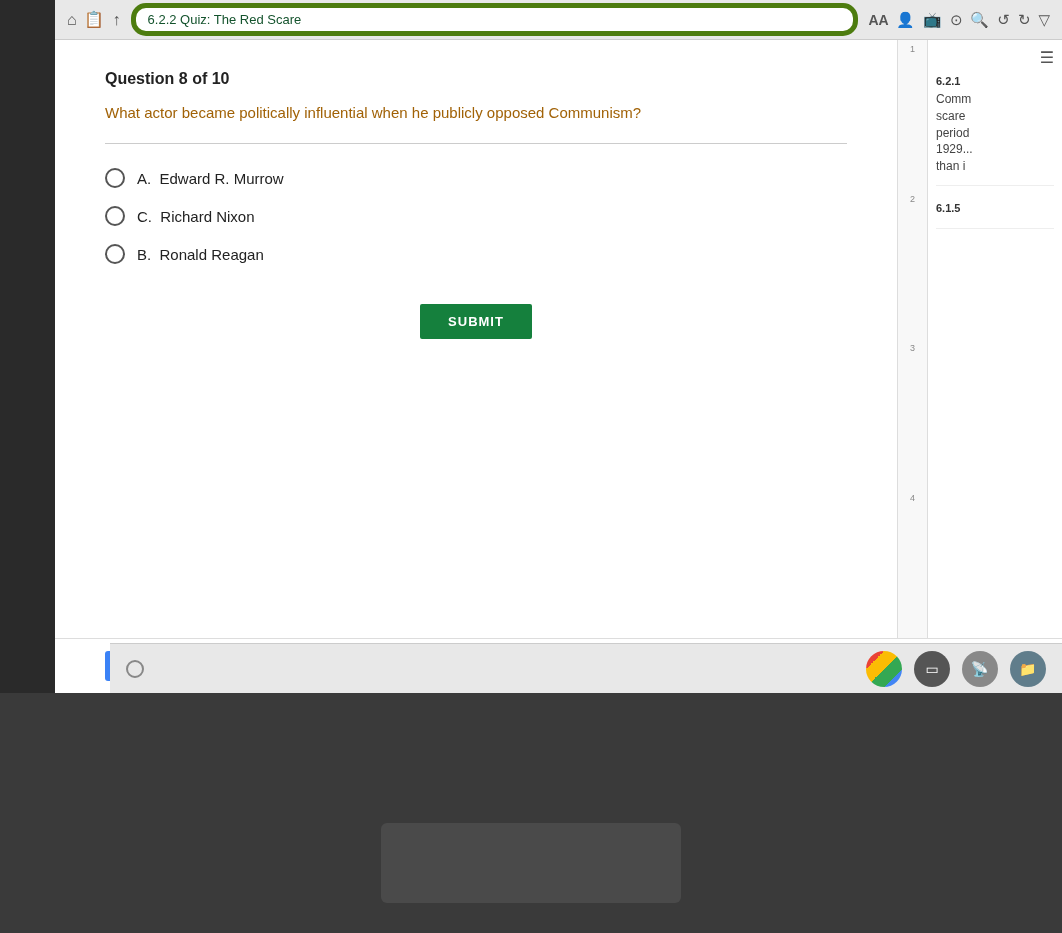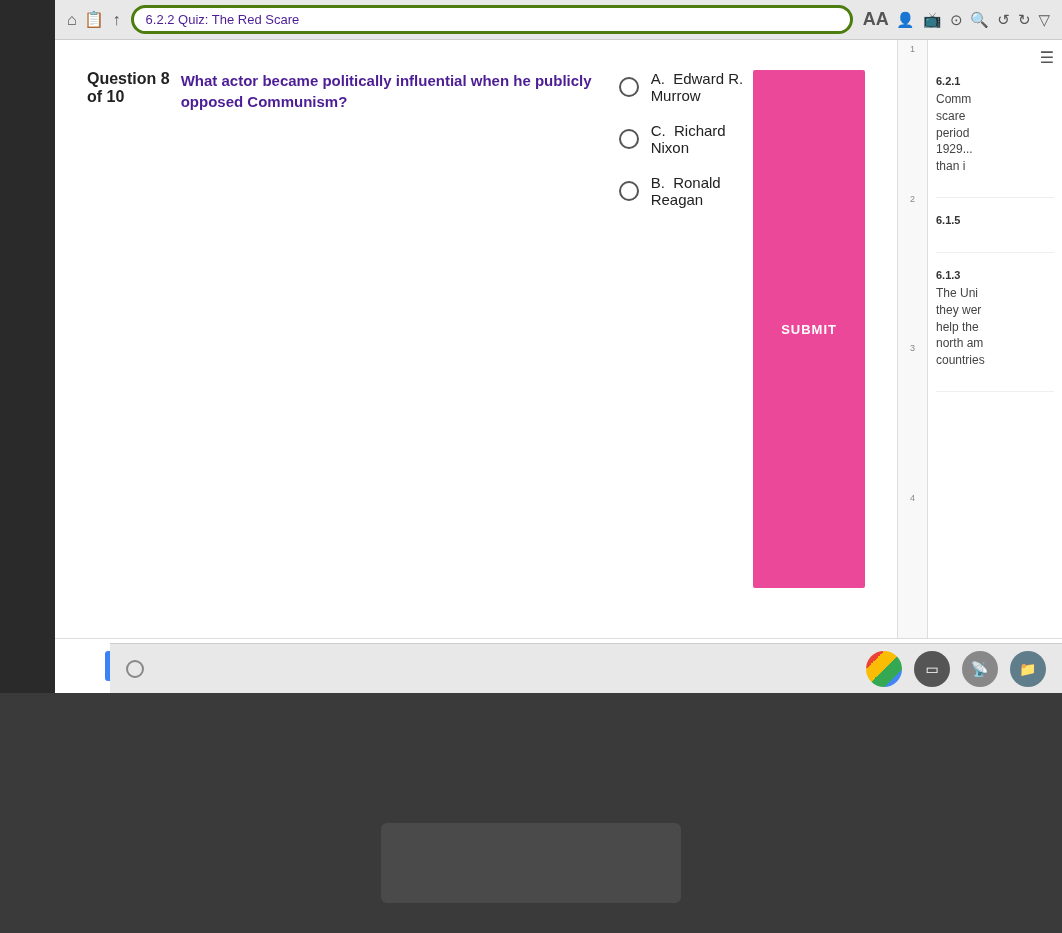--- a/index.html
+++ b/index.html
@@ -54,25 +54,25 @@
 
     .nav-icon {
       font-size: 16px;
       color: #555;
       cursor: pointer;
     }
 
     .address-bar {
       flex: 1;
       background: white;
-      border: 3px solid #4d7c0f;
+      border: 5px solid #4d7c0f;
       border-radius: 15px;
       padding: 4px 12px;
       font-size: 13px;
-      color: #4c1d95;
+      color: #14532d;
     }
 
     .browser-right-icons {
       display: flex;
       align-items: center;
       gap: 8px;
       color: #555;
       font-size: 15px;
     }
 
@@ -80,22 +80,23 @@
     .content-wrapper {
       display: flex;
       flex: 1;
       overflow: hidden;
     }
 
     
     .quiz-area {
       flex: 1;
       background: white;
-      padding: 30px 32px;
-      display: flex;
+      padding: 30px 50px;
+      display: flex;
+      flex-direction: column;
       position: relative;
       overflow-y: auto;
     }
 
     
     .ruler {
       width: 30px;
       background: #f8f8f8;
       border-left: 1px solid #ddd;
       position: relative;
@@ -129,21 +130,21 @@
 
     .menu-icon {
       font-size: 16px;
       color: #555;
       cursor: pointer;
     }
 
     .side-section {
       margin-bottom: 16px;
       border-bottom: 1px solid #eee;
-      padding-bottom: 22px;
+      padding-bottom: 10px;
     }
 
     .side-section-id {
       font-weight: bold;
       font-size: 11px;
       color: #333;
       margin-bottom: 4px;
     }
 
     .side-section-text {
@@ -155,24 +156,23 @@
     
     .question-number {
       font-weight: bold;
       font-size: 16px;
       color: #222;
       margin-bottom: 14px;
     }
 
     .question-text {
       font-size: 15px;
-      color: #4c1d95;
+      color: #a16207;
       margin-bottom: 20px;
       line-height: 1.4;
-      font-weight: bold;
     }
 
     .divider {
       border: none;
       border-top: 1px solid #ccc;
       margin-bottom: 24px;
     }
 
     .answer-options {
       display: flex;
@@ -202,21 +202,21 @@
       color: #222;
     }
 
     .submit-area {
       display: flex;
       justify-content: center;
       margin-bottom: 20px;
     }
 
     .submit-btn {
-      background: #ec4899;
+      background: #15803d;
       color: white;
       border: none;
       padding: 10px 28px;
       font-size: 13px;
       letter-spacing: 1px;
       font-weight: bold;
       cursor: pointer;
       border-radius: 2px;
     }
 
@@ -340,21 +340,21 @@
   <div class="screen">
 
     <div class="browser-bar">
       <div class="browser-bar-icons">
         <span class="nav-icon">⌂</span>
         <span class="nav-icon">📋</span>
         <span class="nav-icon">↑</span>
       </div>
       <div class="address-bar">6.2.2 Quiz: The Red Scare</div>
       <div class="browser-right-icons">
-        <span style="font-size:18px; font-weight:bold;">AA</span>
+        <span style="font-size:14px; font-weight:bold;">AA</span>
         <span>👤</span>
         <span>📺</span>
         <span>⊙</span>
         <span>🔍</span>
         <span>↺</span>
         <span>↻</span>
         <span>▽</span>
       </div>
     </div>
 
@@ -412,24 +412,20 @@
 
         <div class="side-section">
           <div class="side-section-id">6.2.1</div>
           <div class="side-section-text">Comm<br>scare<br>period<br>1929...<br>than i</div>
         </div>
 
         <div class="side-section">
           <div class="side-section-id">6.1.5</div>
         </div>
 
-        <div class="side-section">
-          <div class="side-section-id">6.1.3</div>
-          <div class="side-section-text">The Uni<br>they wer<br>help the<br>north am<br>countries</div>
-        </div>
 
       </div>
 
     </div>
 
     <div class="bottom-bar">
       <button class="prev-btn">
         <span>←</span>
         <span>← PREVIOUS</span>
       </button>

